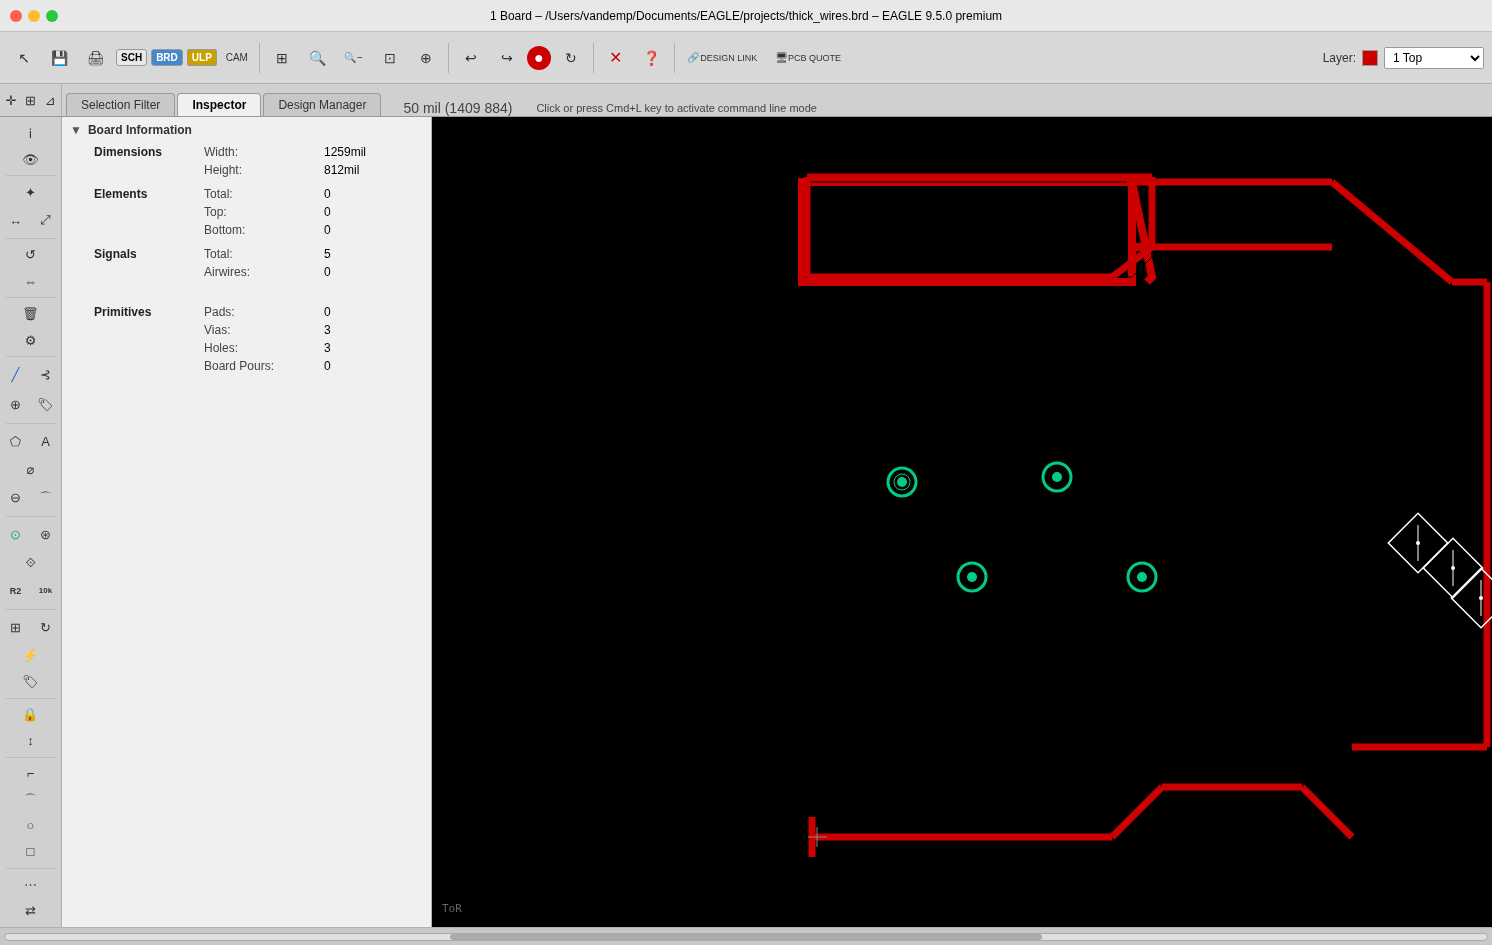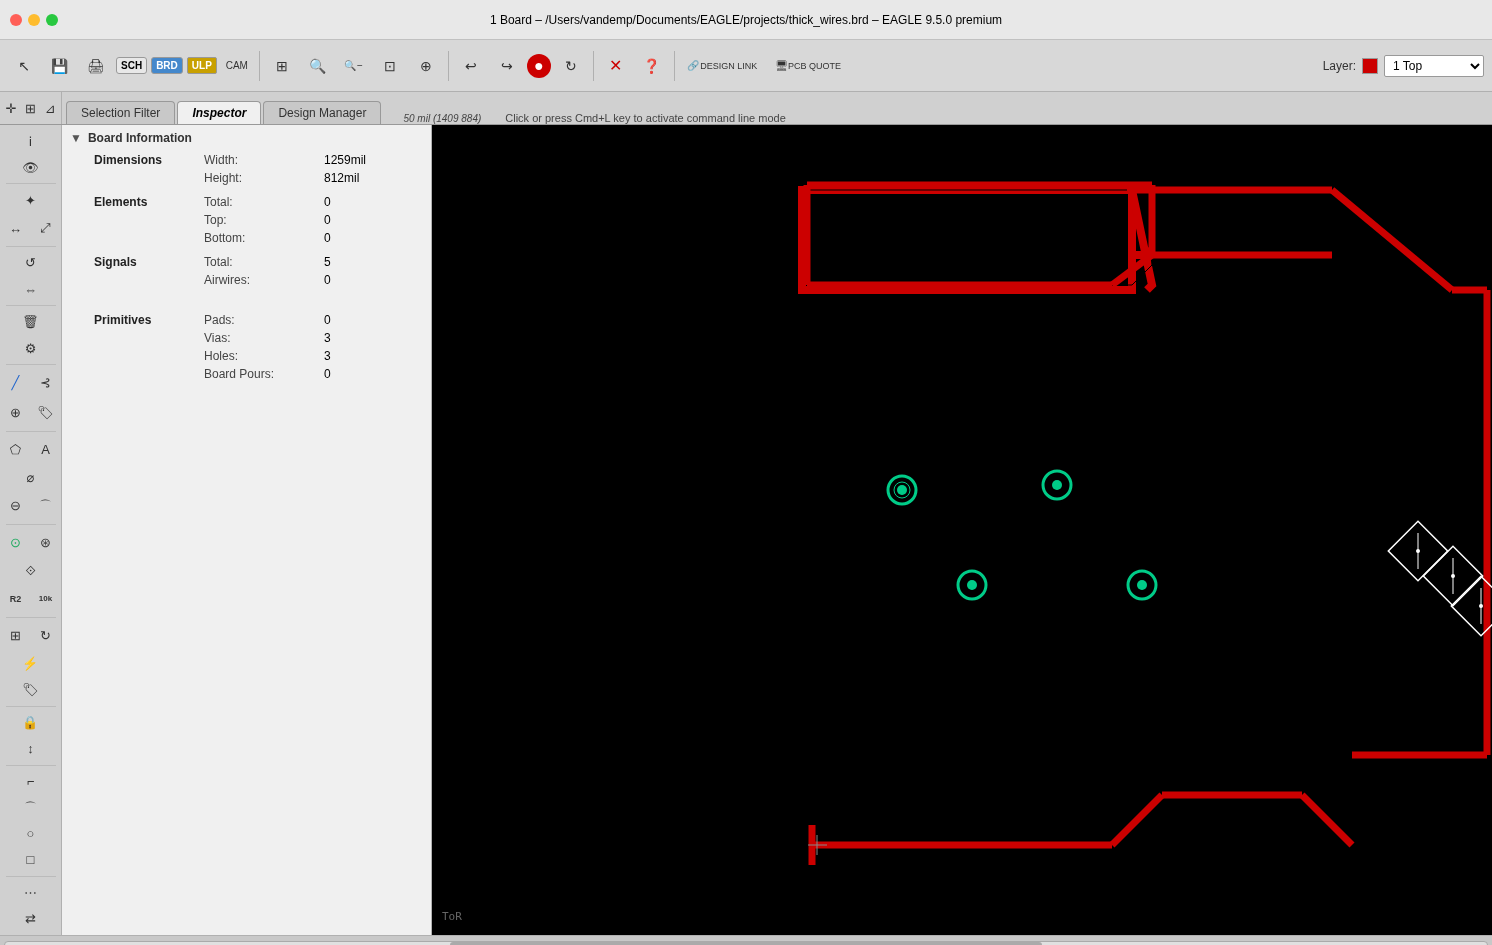--- a/index.html
+++ b/index.html
@@ -1,20 +1,20 @@
 <!DOCTYPE html>
 <html><head>
   <meta charset="utf-8">
   <style>
     * { margin: 0; padding: 0; box-sizing: border-box; }
     body { width: 1492px; height: 945px; overflow: hidden; font-family: -apple-system, 'Helvetica Neue', Arial, sans-serif; font-size: 12px; background: #2d2d2d; }
 
     
     #titlebar {
-      height: 40px;
+      height: 32px;
       background: #e8e8e8;
       display: flex;
       align-items: center;
       justify-content: center;
       border-bottom: 1px solid #c0c0c0;
       position: relative;
     }
     #titlebar .window-controls {
       position: absolute;
       left: 10px;
@@ -124,21 +124,20 @@
       border-bottom: none;
       border-radius: 4px 4px 0 0;
       background: #c8c8c8;
       margin-right: 2px;
       color: #333;
     }
     .tab.active {
       background: #f0f0f0;
       font-weight: bold;
       color: #000;
-      font-style: italic;
     }
 
     
     #main {
       display: flex;
       height: calc(945px - 28px - 52px - 30px - 24px);
     }
 
     
     #left-tools {
@@ -370,21 +369,21 @@
     <button class="tool-btn">⊞</button>
     <button class="tool-btn">⊿</button>
   </div>
 
   <div style="display:flex; align-items:flex-end; padding: 4px 0 0 4px; flex:1;">
     <div class="tab">Selection Filter</div>
     <div class="tab active">Inspector</div>
     <div class="tab">Design Manager</div>
 
     <div style="flex:1; display:flex; align-items:center; padding-left:20px; gap:24px;">
-      <span style="font-size:10px;color:#444;font-style:italic;">50 mil (1409 884)</span>
+      <span style="font-size:14px;color:#444;">50 mil (1409 884)</span>
       <span style="font-size:11px;color:#444;">Click or press Cmd+L key to activate command line mode</span>
     </div>
   </div>
 </div>
 
 <div id="main" style="display:flex; height:calc(945px - 28px - 52px - 31px - 24px);">
 
   <div id="left-tools">
     <button class="tool-btn" title="Info">ℹ</button>
     <button class="tool-btn" title="Look">👁</button>

